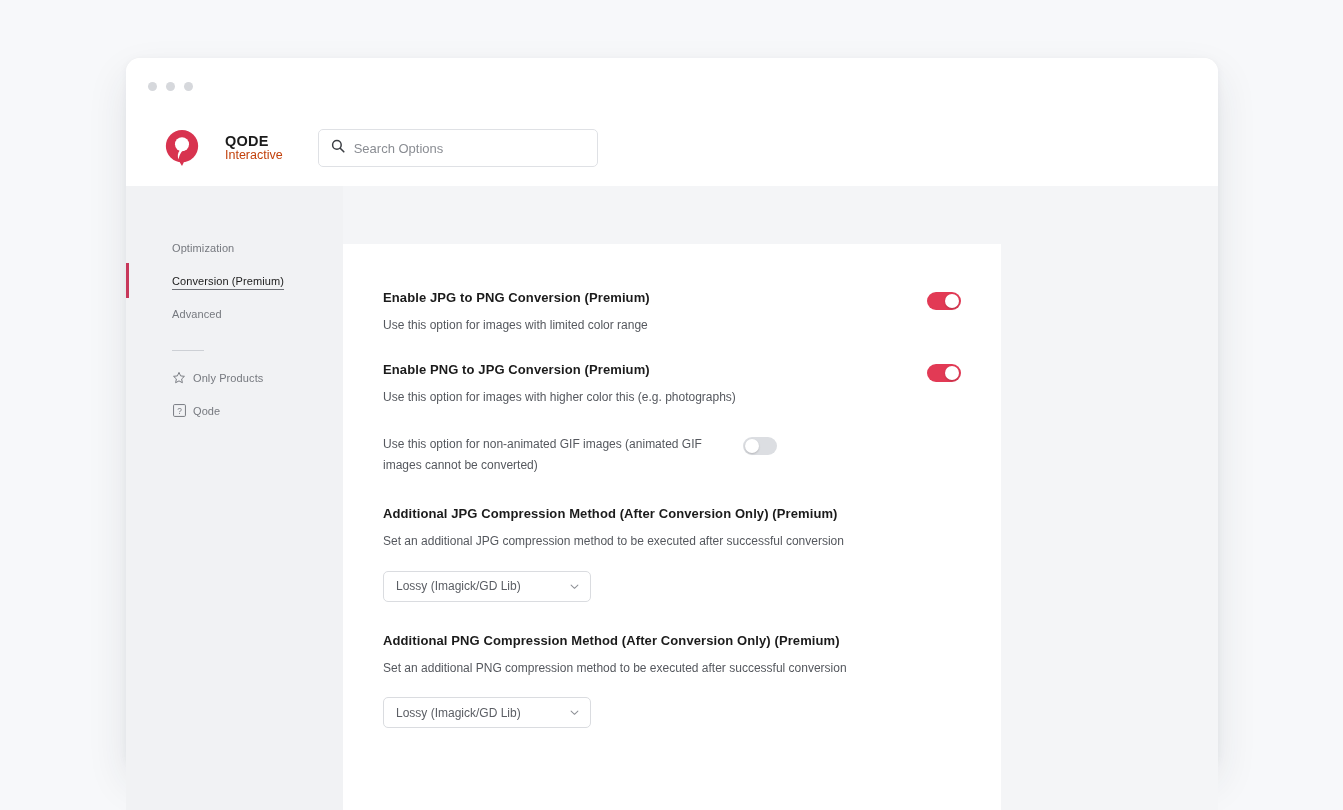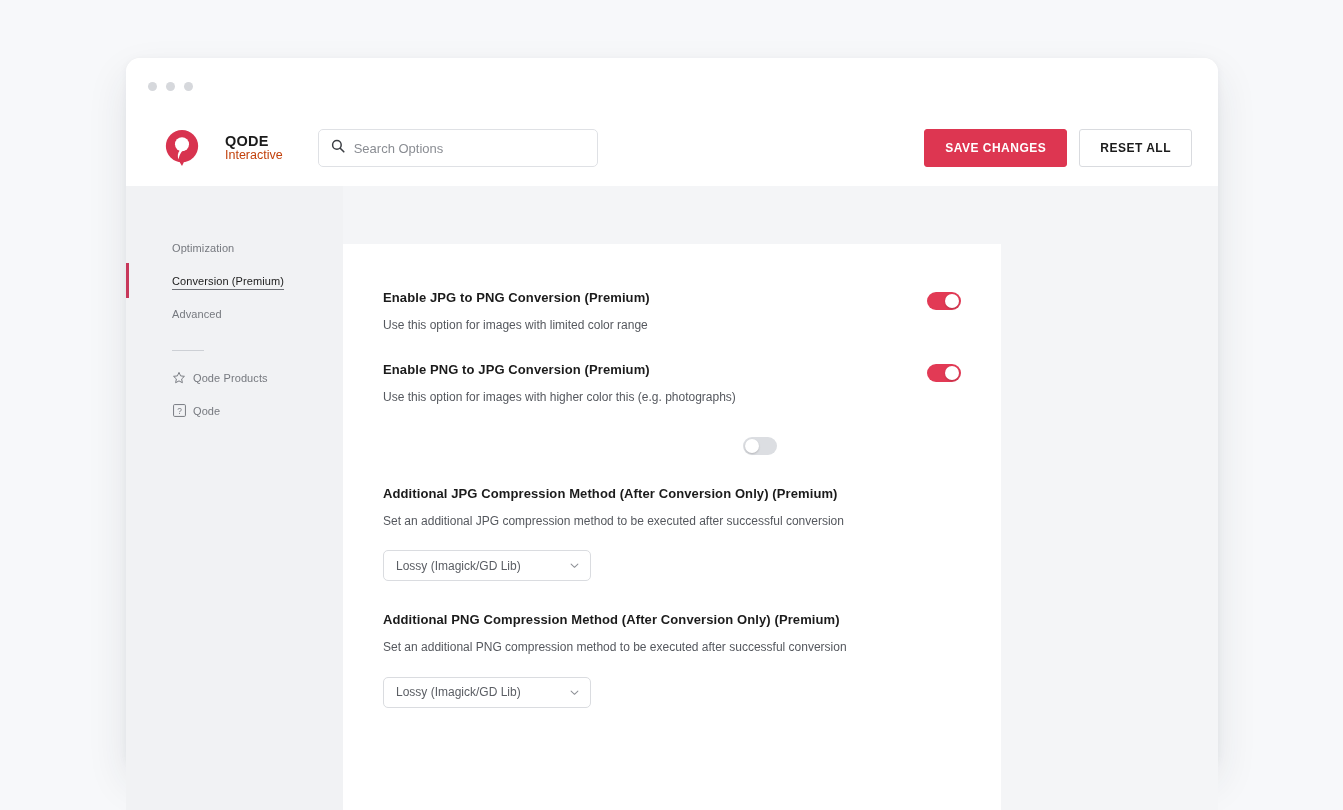--- a/index.html
+++ b/index.html
@@ -300,24 +300,20 @@
       <div id="search-box">
         <span>
           <svg width="14" height="14" viewBox="0 0 14 14" aria-hidden="true">
             <circle cx="5.9" cy="5.9" r="4.3" fill="none" stroke="#3c3f44" stroke-width="1.5"></circle>
             <line x1="9.2" y1="9.2" x2="12.8" y2="12.8" stroke="#3c3f44" stroke-width="1.6" stroke-linecap="round"></line>
           </svg>
         </span>
         <input id="search-input" type="text" placeholder="Search Options" style="">
       </div>
 
-      <div class="header-actions">
-        <div class="btn" id="save-changes-button">SAVE CHANGES</div>
-        <div class="btn" id="reset-all-button">RESET ALL</div>
-      </div>
     </div>
 
     <div id="body-row">
 
       <div id="sidebar">
 
         <div class="side-item">
           <span class="lbl">Optimization</span>
         </div>
         <div class="side-item active">
@@ -329,21 +325,21 @@
 
         <div class="side-gap"></div>
         <div id="side-divider"></div>
 
         <div class="side-item with-icon">
           <span class="ico">
             <svg width="14" height="14" viewBox="0 0 16 16" aria-hidden="true">
               <path d="M8 1.6 L9.85 5.6 L14.2 6.1 L11 9.1 L11.85 13.4 L8 11.3 L4.15 13.4 L5 9.1 L1.8 6.1 L6.15 5.6 Z" fill="none" stroke="#76797f" stroke-width="1.1" stroke-linejoin="round"></path>
             </svg>
           </span>
-          <span class="lbl">Qode Products</span>
+          <span class="lbl">Only Products</span>
         </div>
 
         <div class="side-item with-icon">
           <span class="ico">
             <svg width="13" height="13" viewBox="0 0 14 14" aria-hidden="true">
               <rect x="0.6" y="0.6" width="12.8" height="12.8" rx="1.2" fill="none" stroke="#76797f" stroke-width="1.05"></rect>
               <text x="7" y="10.4" font-family="Liberation Sans, sans-serif" font-size="9" text-anchor="middle" fill="#76797f">?</text>
             </svg>
           </span>
           <span class="lbl">Qode</span>
@@ -368,20 +364,21 @@
               <div class="option-title">Enable PNG to JPG Conversion (Premium)</div>
               <div class="option-desc">Use this option for images with higher color this (e.g. photographs)</div>
             </div>
             <div class="toggle on">
               <span class="knob"></span>
             </div>
           </div>
 
           <div class="option" style="margin-bottom:30px;">
             <div class="texts" style="max-width:360px;">
+              <div class="option-desc" style="max-width:345px;">Use this option for non-animated GIF images (animated GIF images cannot be converted)</div>
             </div>
             <div class="toggle off">
               <span class="knob"></span>
             </div>
           </div>
 
           <div class="field-block">
             <div class="option-title">Additional JPG Compression Method (After Conversion Only) (Premium)</div>
             <div class="option-desc">Set an additional JPG compression method to be executed after successful conversion</div>
             <div class="select-wrap">

